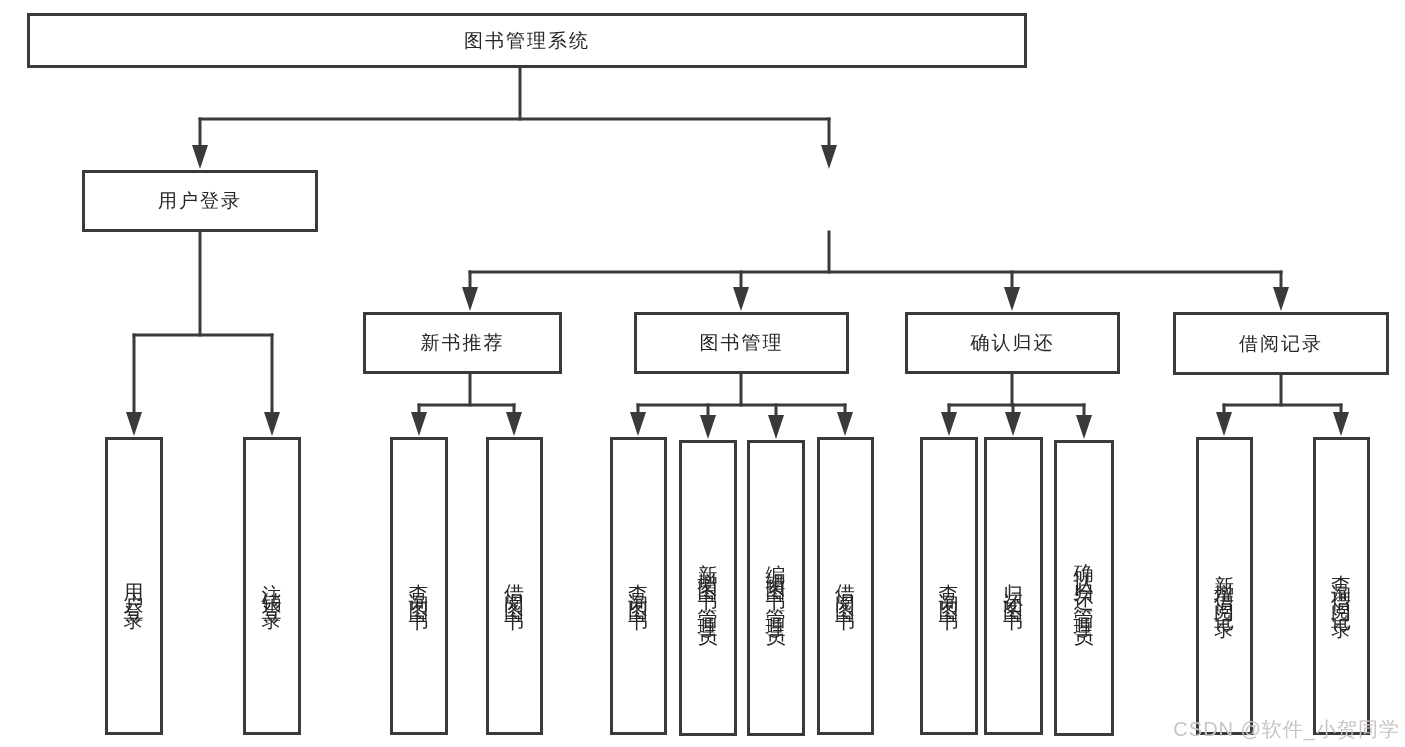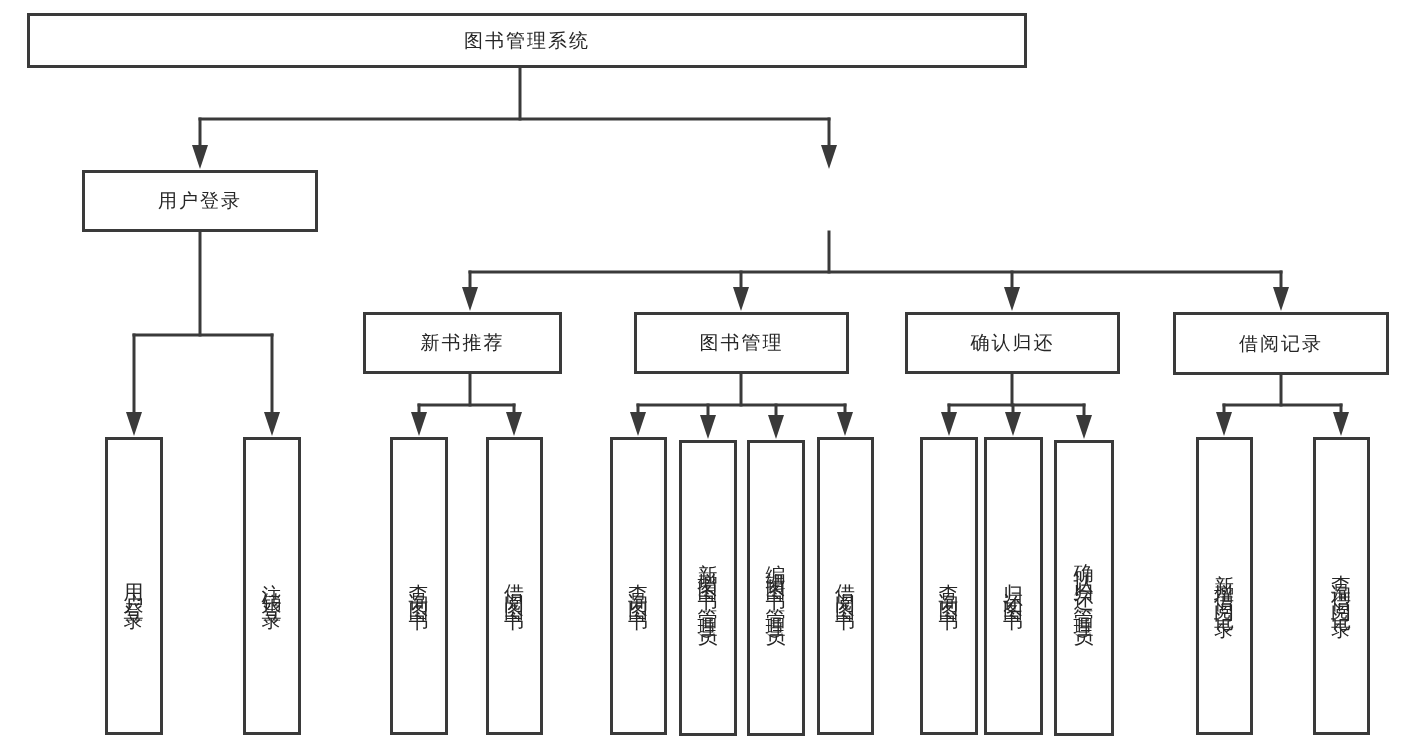--- a/index.html
+++ b/index.html
@@ -176,14 +176,15 @@
     <span>确认归还（管理员）</span>
   </div>
 
   <div class="vbox" style="left:1196px;top:437px;width:57px;height:298px;">
     <span>新增借阅记录</span>
   </div>
   <div class="vbox" style="left:1313px;top:437px;width:57px;height:298px;">
     <span>查询借阅记录</span>
   </div>
 
+  <div id="watermark">CSDN @软件_小贺同学</div>
 
 </div>
 
 </body></html>

